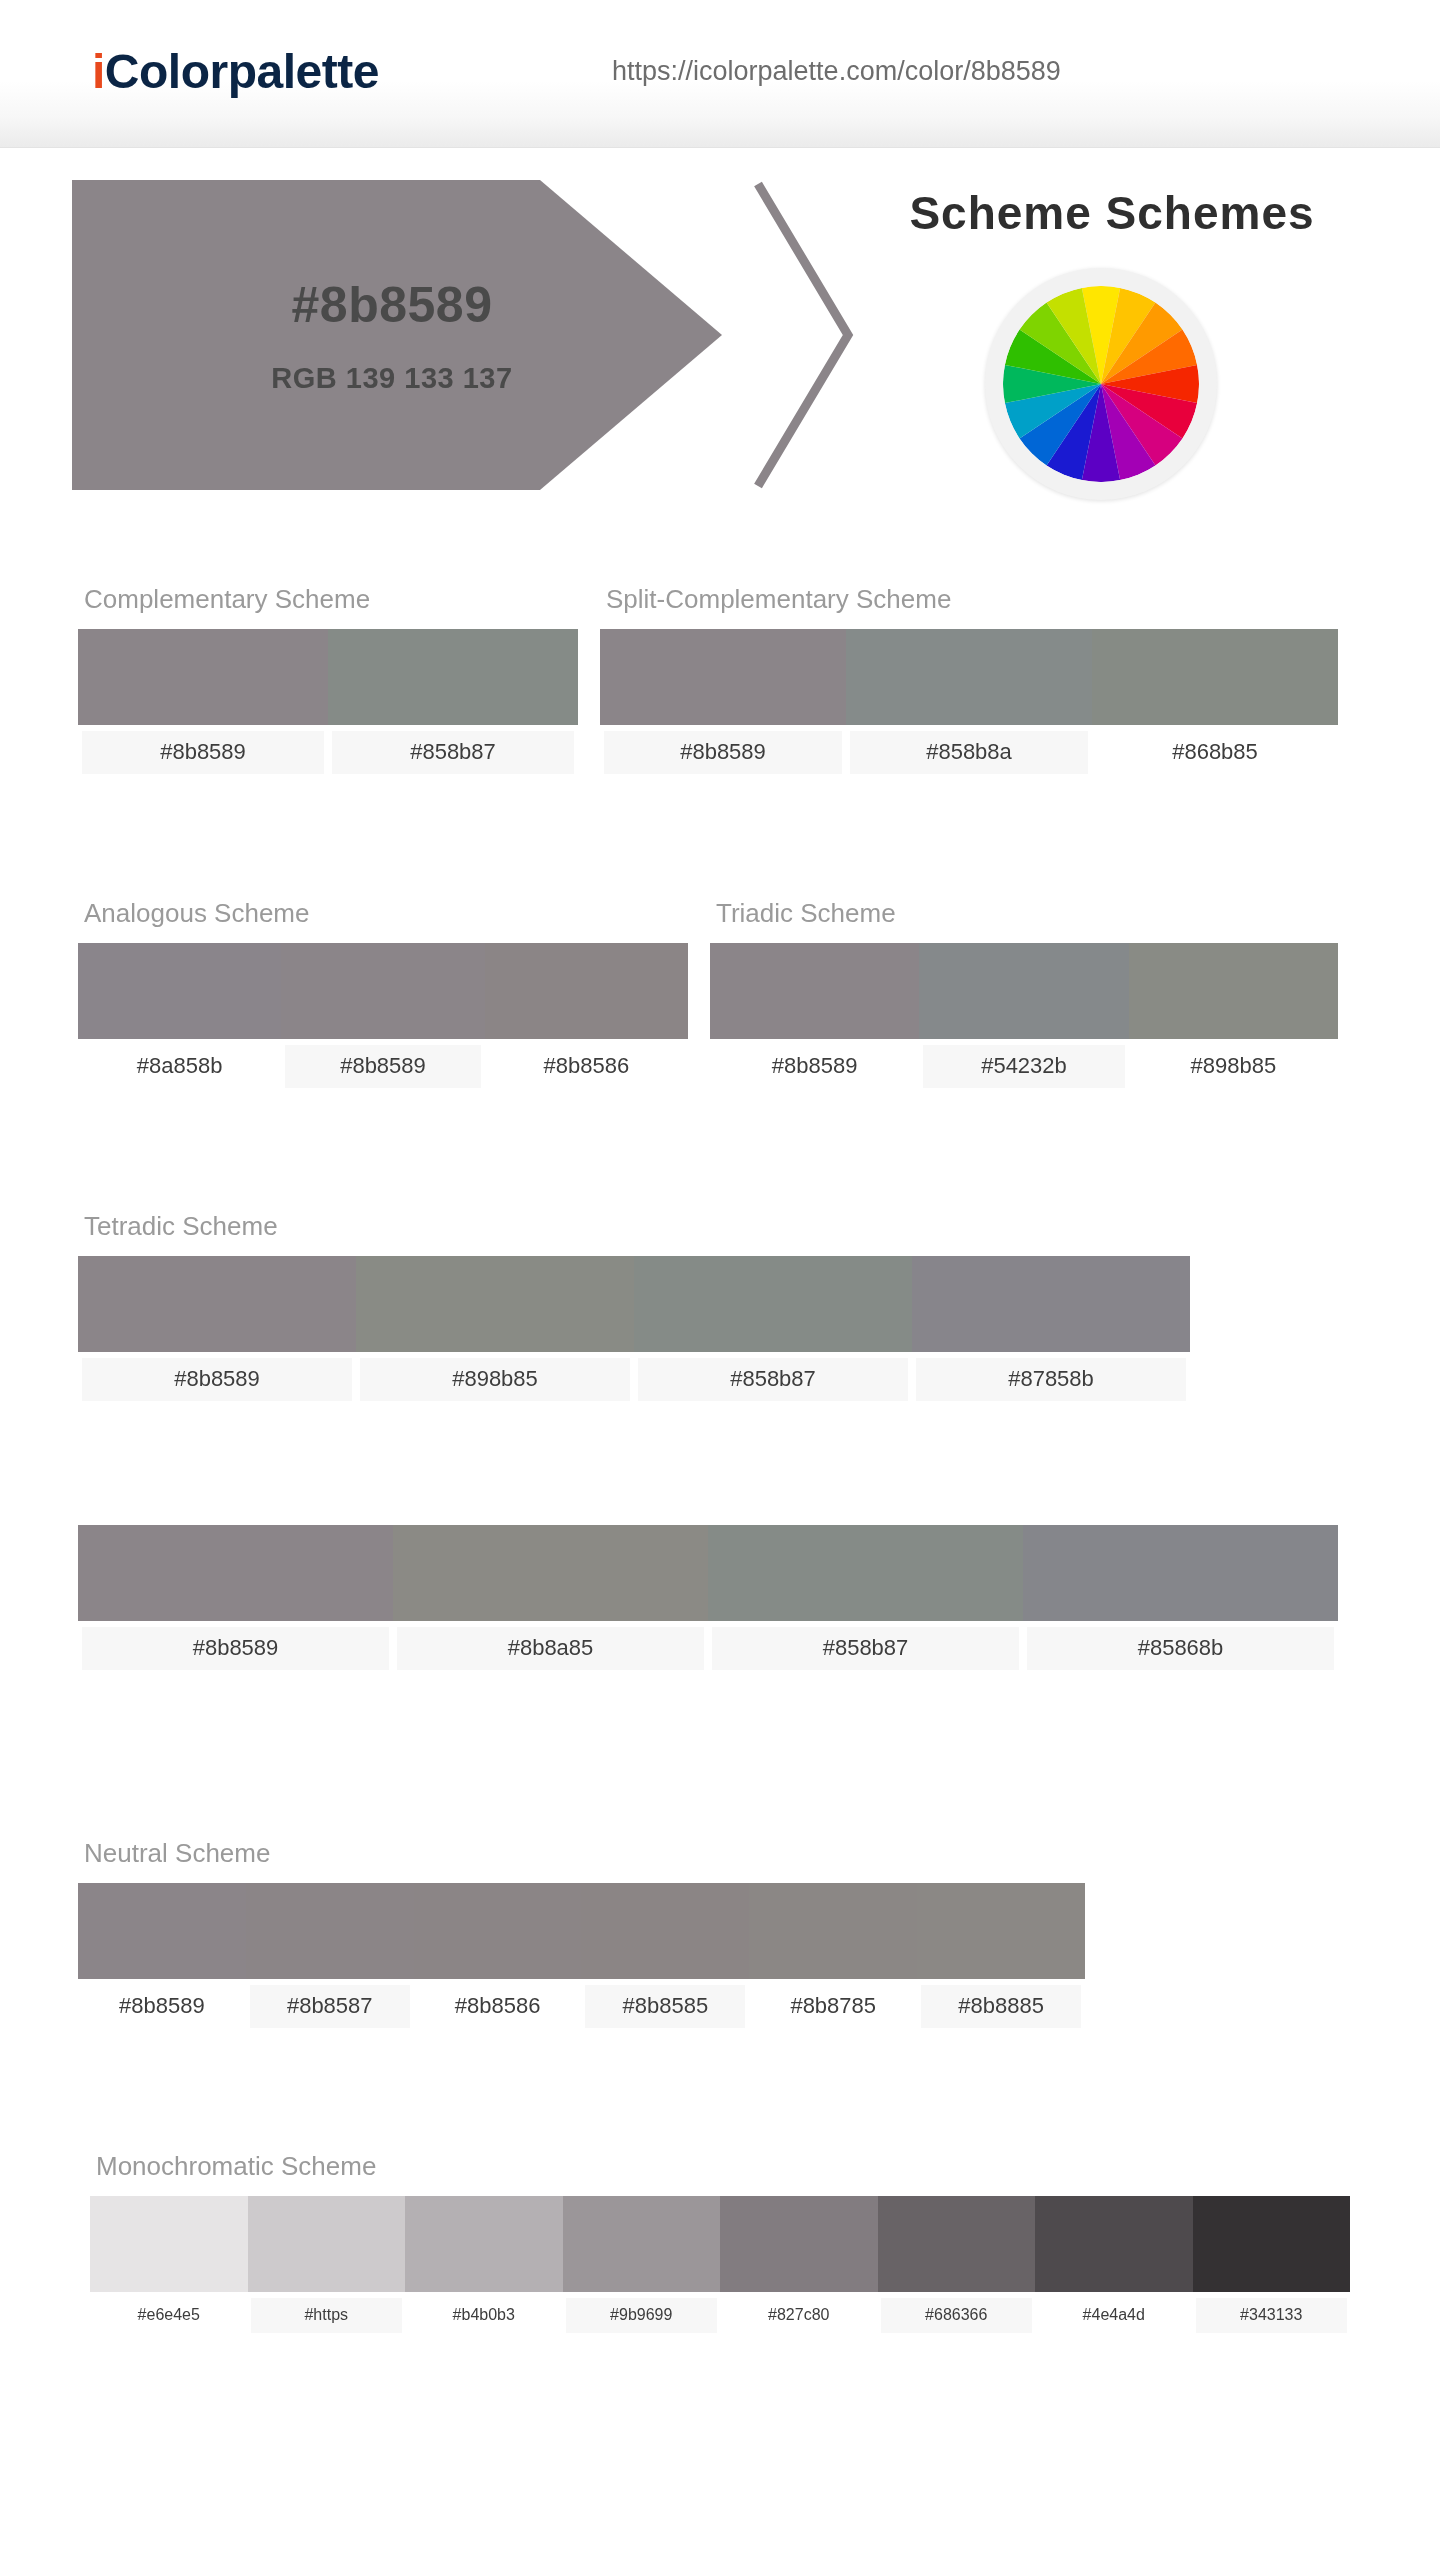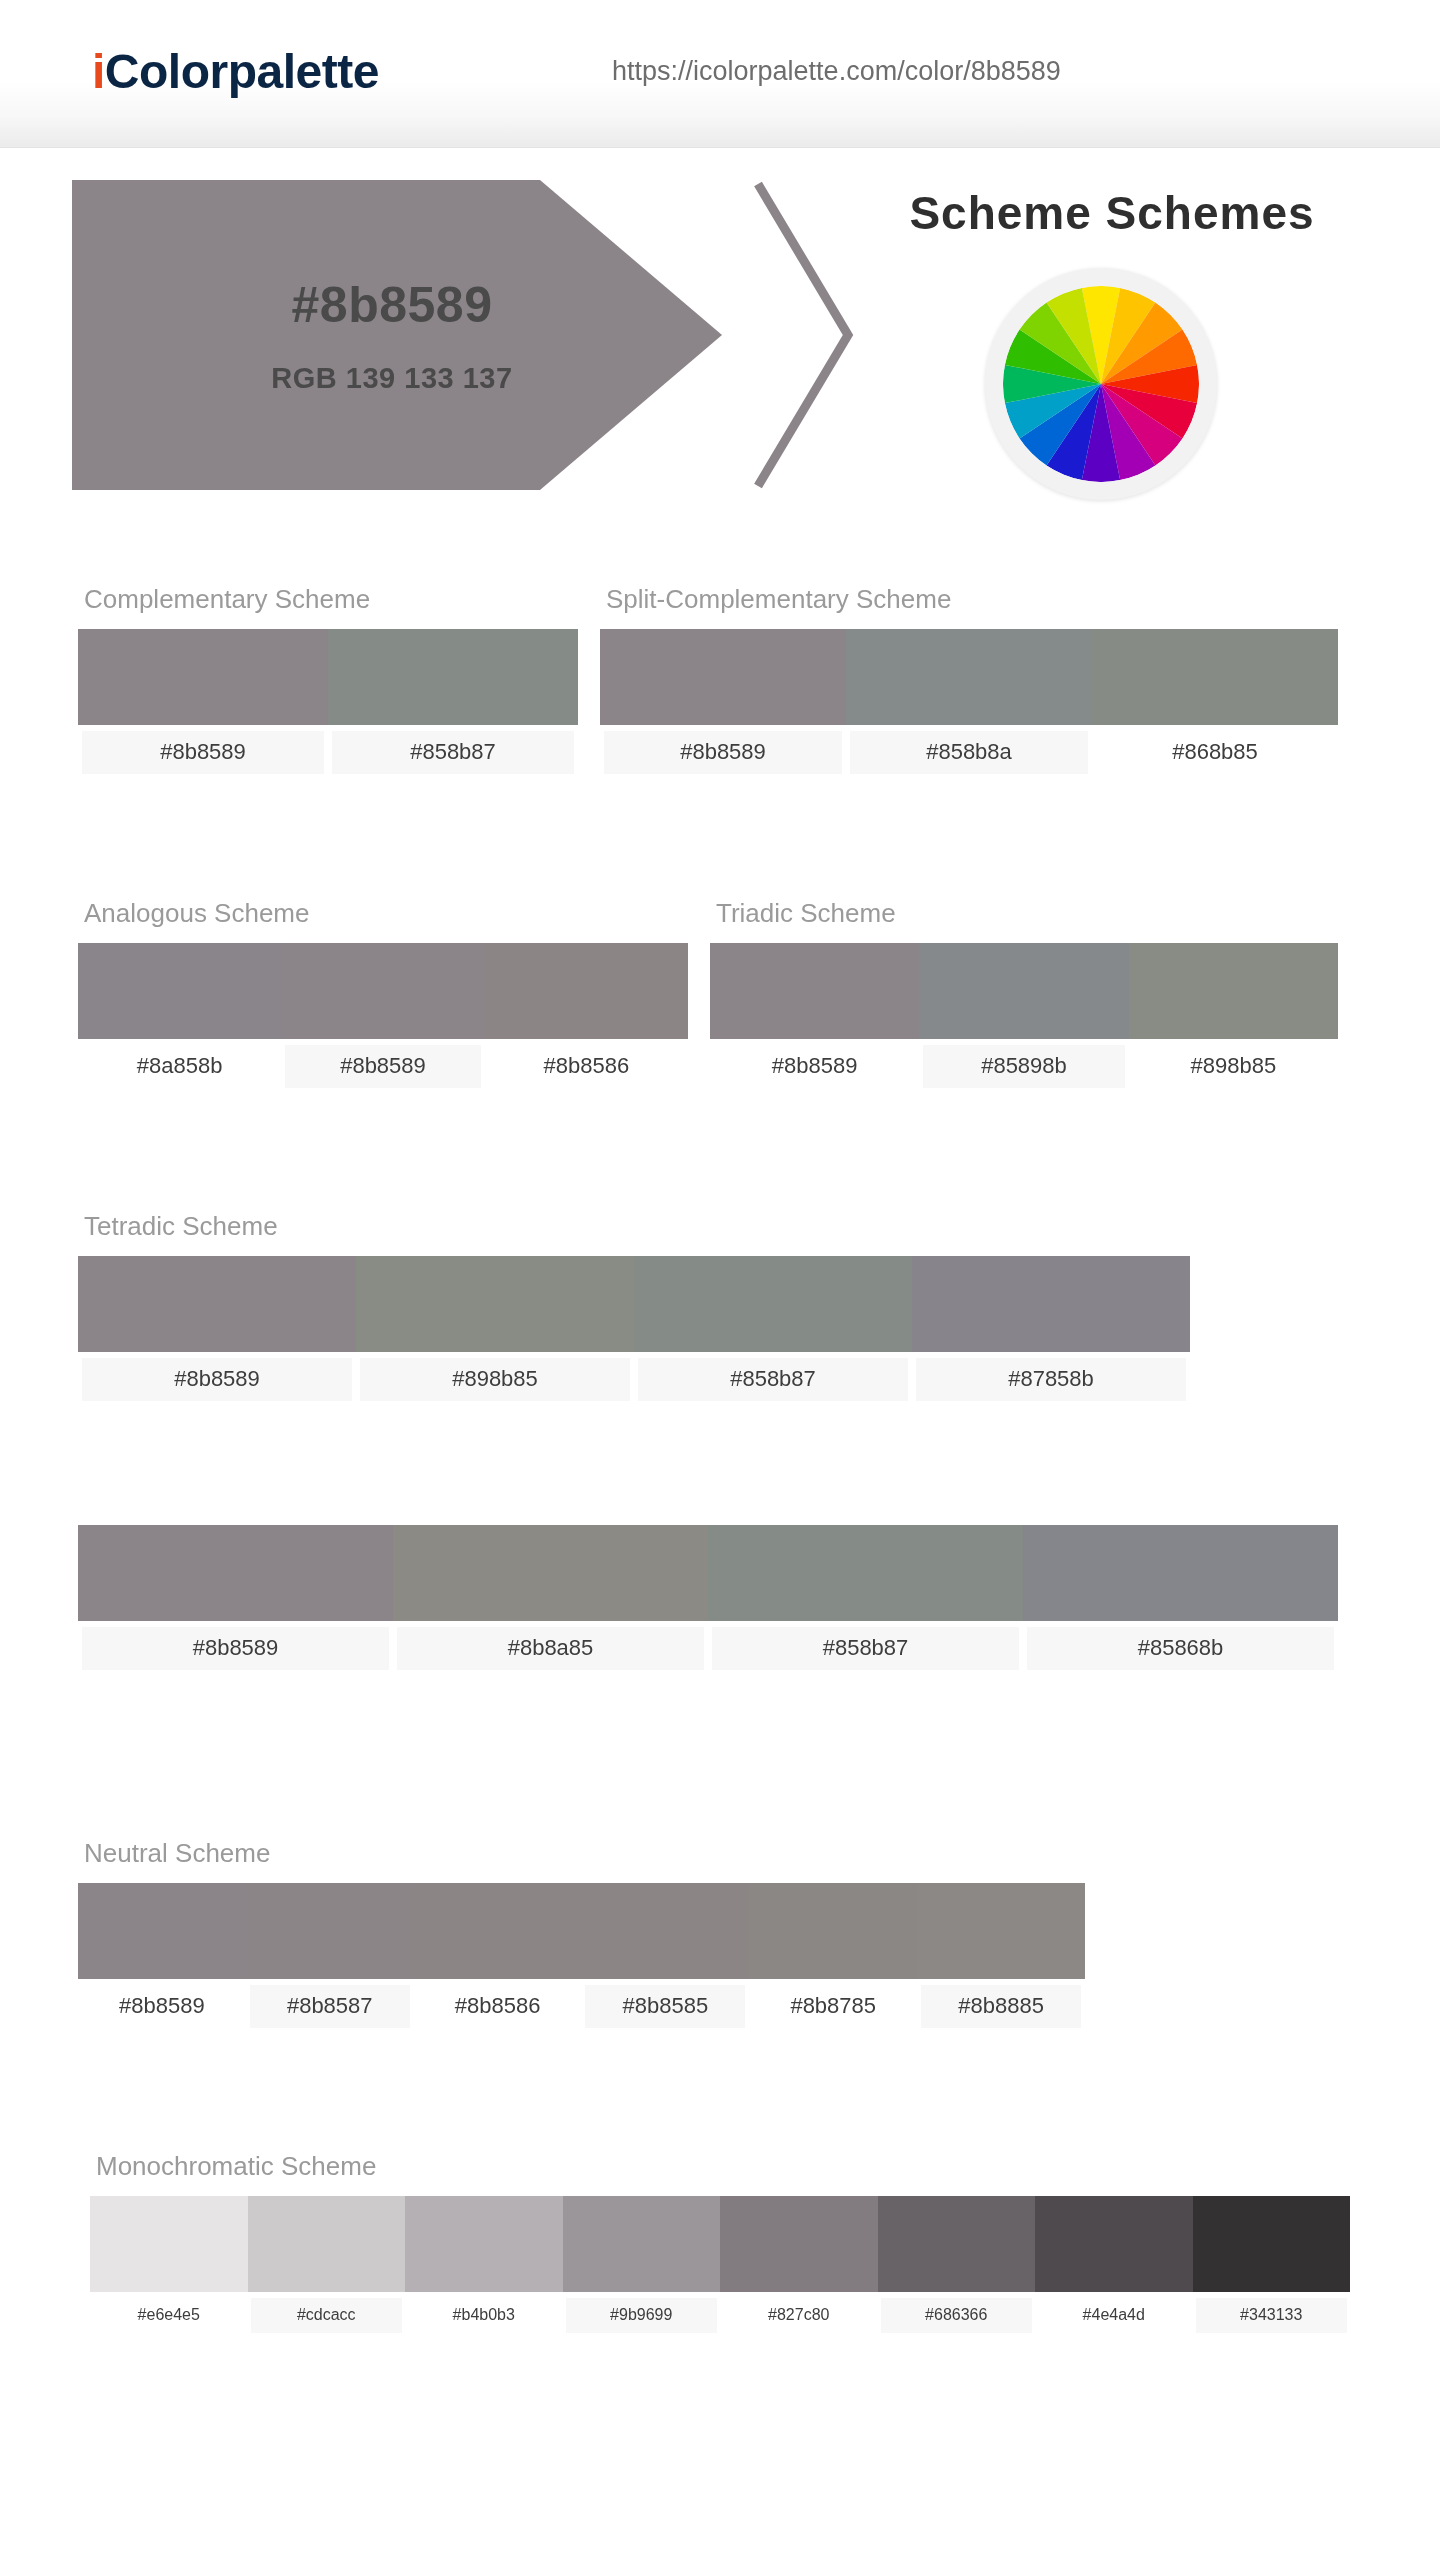--- a/index.html
+++ b/index.html
@@ -243,21 +243,21 @@
 
   <div class="section" style="left:710px; top:350px; width:628px;">
     <div class="section-title">Triadic Scheme</div>
     <div class="swatch-row">
       <div class="swatch" style="background: rgb(139, 133, 137);"></div>
       <div class="swatch" style="background: rgb(133, 137, 139);"></div>
       <div class="swatch" style="background: rgb(137, 139, 133);"></div>
     </div>
     <div class="label-row">
       <div class="swatch-label plain">#8b8589</div>
-      <div class="swatch-label">#85898b</div>
+      <div class="swatch-label">#54232b</div>
       <div class="swatch-label plain">#898b85</div>
     </div>
   </div>
 
   <div class="section" style="left:78px; top:663px; width:1112px;">
     <div class="section-title">Tetradic Scheme</div>
     <div class="swatch-row">
       <div class="swatch" style="background: rgb(139, 133, 137);"></div>
       <div class="swatch" style="background: rgb(137, 139, 133);"></div>
       <div class="swatch" style="background: rgb(133, 139, 135);"></div>
@@ -313,21 +313,21 @@
       <div class="swatch" style="background: rgb(205, 202, 204);"></div>
       <div class="swatch" style="background: rgb(180, 176, 179);"></div>
       <div class="swatch" style="background: rgb(155, 150, 153);"></div>
       <div class="swatch" style="background: rgb(130, 124, 128);"></div>
       <div class="swatch" style="background: rgb(104, 99, 102);"></div>
       <div class="swatch" style="background: rgb(78, 74, 77);"></div>
       <div class="swatch" style="background: rgb(52, 49, 51);"></div>
     </div>
     <div class="label-row">
       <div class="swatch-label plain">#e6e4e5</div>
-      <div class="swatch-label">#cdcacc</div>
+      <div class="swatch-label">#https</div>
       <div class="swatch-label plain">#b4b0b3</div>
       <div class="swatch-label">#9b9699</div>
       <div class="swatch-label plain">#827c80</div>
       <div class="swatch-label">#686366</div>
       <div class="swatch-label plain">#4e4a4d</div>
       <div class="swatch-label">#343133</div>
     </div>
   </div>
 
 </div>

